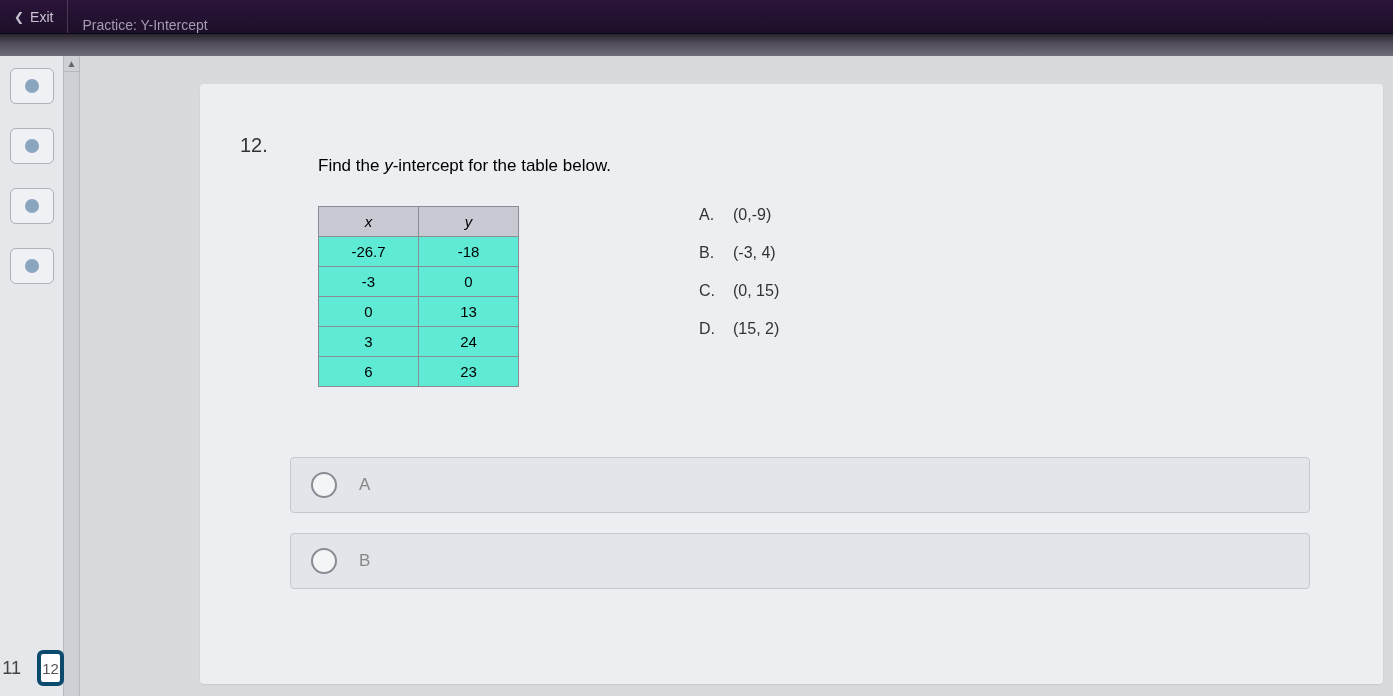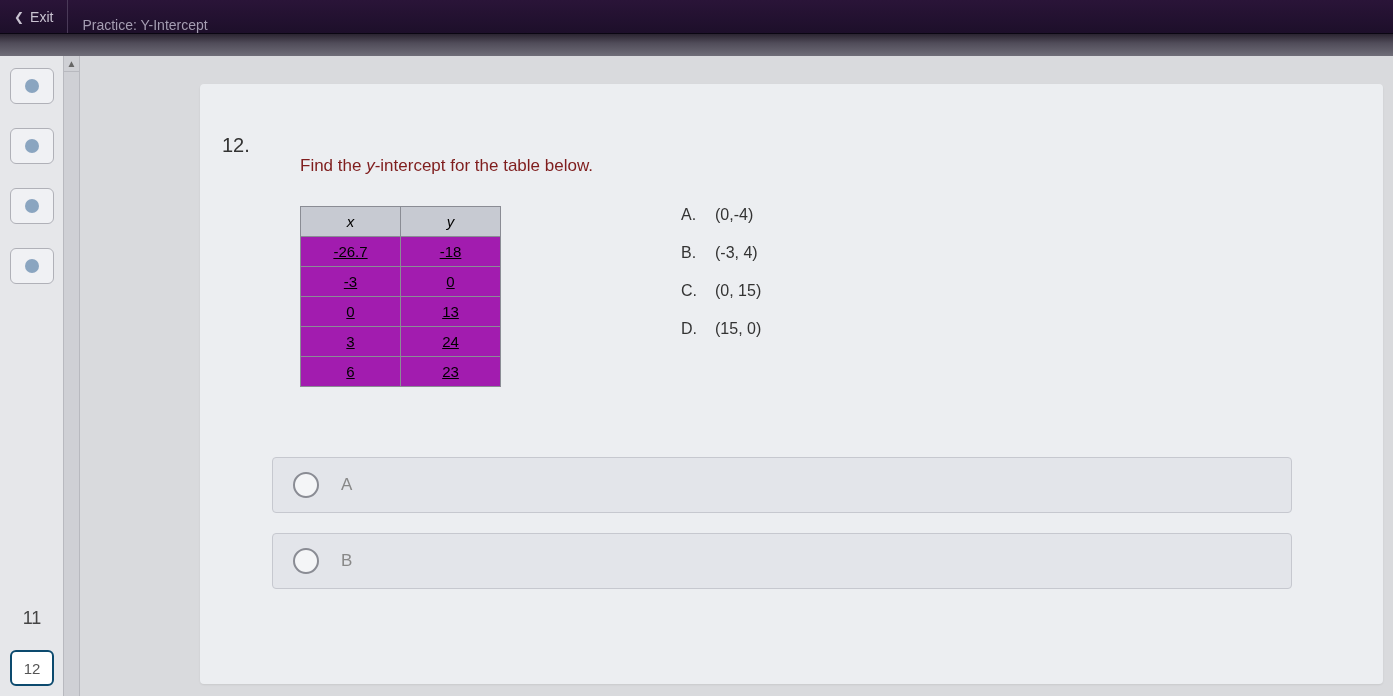--- a/index.html
+++ b/index.html
@@ -53,31 +53,31 @@
     display: flex; align-items: center; justify-content: center;
     cursor: pointer;
   }
   .nav-dot .dot { width: 14px; height: 14px; border-radius: 50%; background: #8aa5c0; }
 
   .nav-numbers {
     position: absolute;
     left: 0; bottom: 0;
     width: 64px;
     padding-bottom: 10px;
-    display: flex; flex-direction: column; align-items: center; gap: 14px; justify-content: center;
+    display: flex; align-items: center; gap: 14px; justify-content: center;
   }
   .nav-num {
     width: 44px; height: 36px;
     border: 1px solid #b0b1b8;
     border-radius: 6px;
     background: #f2f3f6;
     display: flex; align-items: center; justify-content: center;
     font-size: 15px; color: #555; cursor: pointer;
   }
-  .nav-num.current { border: 2px solid #0c4a6e; background: #fff; }
+  .nav-num.current { border: 4px solid #0c4a6e; background: #fff; }
   .nav-num.plain { border: none; background: transparent; color: #444; font-size: 18px; }
 
   
   .gutter {
     position: absolute;
     left: 64px; top: 0; bottom: 0;
     width: 16px;
     background: #cfd0d5;
     border-right: 1px solid #b8b9bf;
   }
@@ -91,48 +91,48 @@
   .page-bg {
     position: absolute;
     left: 80px; right: 0; top: 0; bottom: 0;
     background: #d9dadd;
     padding: 28px 10px 0 120px;
   }
   .card {
     background: #eceef1;
     border-radius: 4px;
     min-height: 600px;
-    padding: 50px 40px 30px 22px;
+    padding: 50px 40px 30px 40px;
     box-shadow: 0 1px 2px rgba(0,0,0,0.08);
   }
 
   .qrow { display: flex; gap: 28px; }
   .qnum { font-size: 20px; color: #333; width: 50px; }
   .qbody { flex: 1; }
-  .prompt { font-size: 17px; color: #7f1d1d; margin-top: 22px; margin-bottom: 30px; }
+  .prompt { font-size: 17px; color: #000000; margin-top: 22px; margin-bottom: 30px; }
   .prompt .yi { font-style: italic; }
 
   .content-row { display: flex; gap: 180px; align-items: flex-start; }
 
   table.data {
     border-collapse: collapse;
     font-size: 15px;
   }
   table.data th, table.data td {
     border: 1px solid #8a8c94;
     padding: 6px 0;
     text-align: center;
     width: 100px;
   }
   table.data th {
     background: #c7cad2;
     font-style: italic;
     font-weight: normal;
   }
-  table.data td { background: #a21caf; text-decoration: underline; }
+  table.data td { background: #5eead4; }
 
   .choices { font-size: 16px; color: #333; }
   .choice { display: flex; gap: 14px; margin-bottom: 20px; }
   .choice .lbl { width: 20px; }
 
   .answers {
     margin-top: 70px;
     margin-left: 50px;
     display: flex; flex-direction: column; gap: 20px;
   }
@@ -227,33 +227,33 @@
                 <tr>
                   <td>6</td>
                   <td>23</td>
                 </tr>
               </tbody>
             </table>
 
             <div class="choices">
               <div class="choice">
                 <span class="lbl">A.</span>
-                <span>(0,-4)</span>
+                <span>(0,-9)</span>
               </div>
               <div class="choice">
                 <span class="lbl">B.</span>
                 <span>(-3, 4)</span>
               </div>
               <div class="choice">
                 <span class="lbl">C.</span>
                 <span>(0, 15)</span>
               </div>
               <div class="choice">
                 <span class="lbl">D.</span>
-                <span>(15, 0)</span>
+                <span>(15, 2)</span>
               </div>
             </div>
           </div>
         </div>
       </div>
 
       <div class="answers">
         <div class="answer-opt">
           <span class="radio"></span>
           <span class="letter">A</span>

